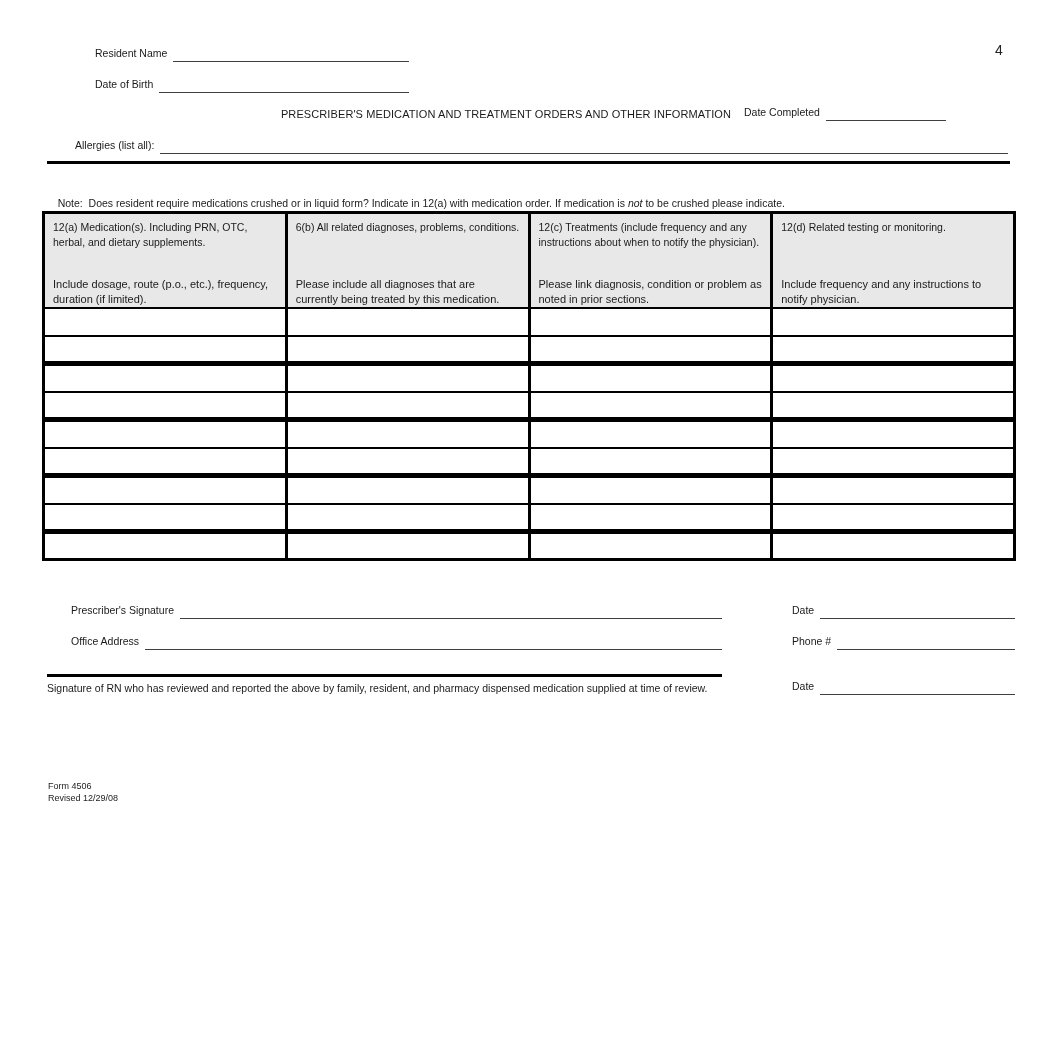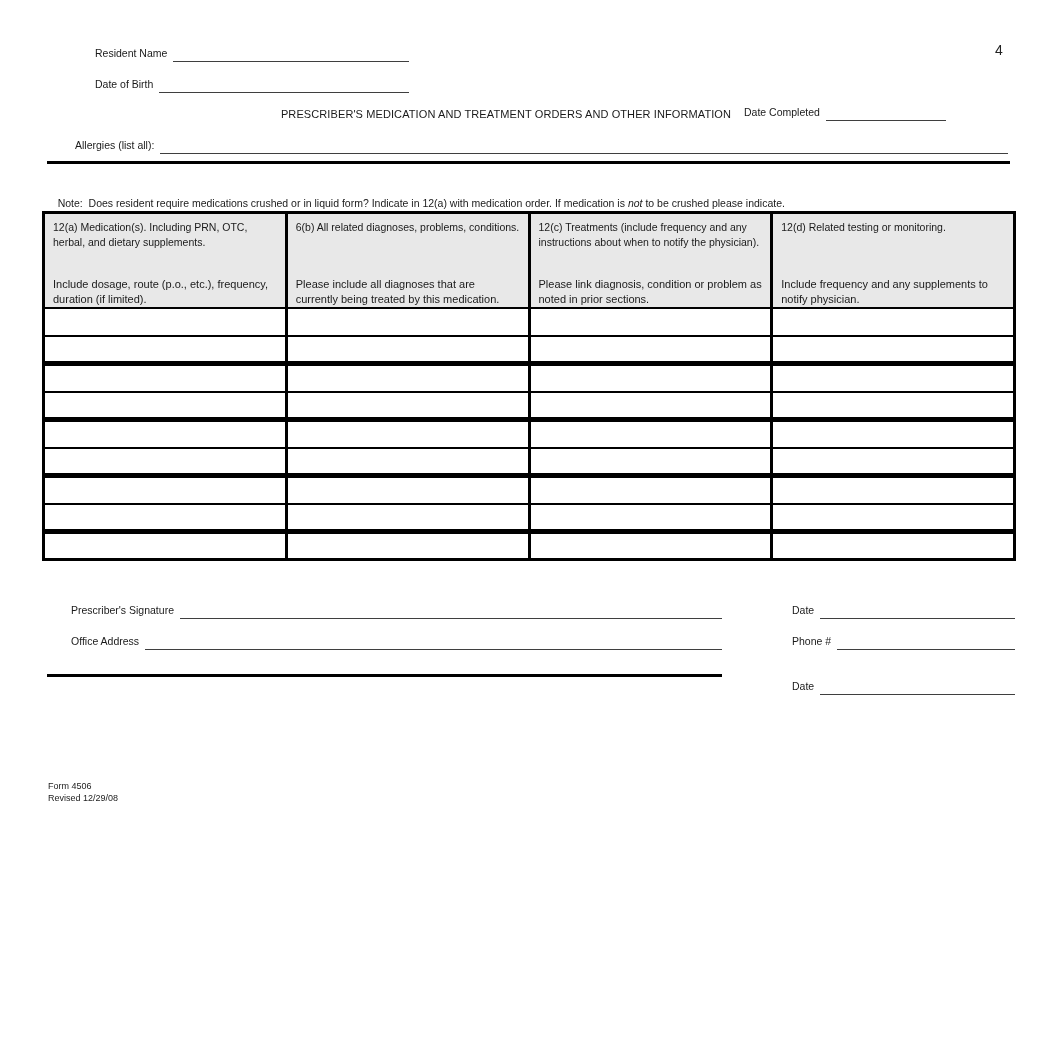--- a/index.html
+++ b/index.html
@@ -103,21 +103,21 @@
           <th>
             <div>6(b) All related diagnoses, problems, conditions.</div>
             <div class="subheading">Please include all diagnoses that are currently being treated by this medication.</div>
           </th>
           <th>
             <div>12(c) Treatments (include frequency and any instructions about when to notify the physician).</div>
             <div class="subheading">Please link diagnosis, condition or problem as noted in prior sections.</div>
           </th>
           <th>
             <div>12(d) Related testing or monitoring.</div>
-            <div class="subheading">Include frequency and any supplements to notify physician.</div>
+            <div class="subheading">Include frequency and any instructions to notify physician.</div>
           </th>
         </tr>
       </thead>
       <tbody>
         <tr>
           <td></td>
           <td></td>
           <td></td>
           <td></td>
         </tr>
@@ -186,20 +186,21 @@
     <span class="lbl">Office Address</span>
     <span class="line"></span>
   </div>
   <div class="abs field" style="left:768px; top:634px; width:247px;">
     <span class="lbl">Phone #</span>
     <span class="line"></span>
   </div>
 
   <div class="abs rule" style="left:47px; top:674px; width:675px;"></div>
 
+  <div class="abs rn-text" style="left:47px; top:682px; width:712px;">Signature of RN who has reviewed and reported the above by family, resident, and pharmacy dispensed medication supplied at time of review.</div>
   <div class="abs field" style="left:768px; top:679px; width:247px;">
     <span class="lbl">Date</span>
     <span class="line"></span>
   </div>
 
   <div class="abs form-meta" style="left:48px; top:735px;margin-top:45px;">
     <div>Form 4506</div>
     <div>Revised 12/29/08</div>
   </div>
 

